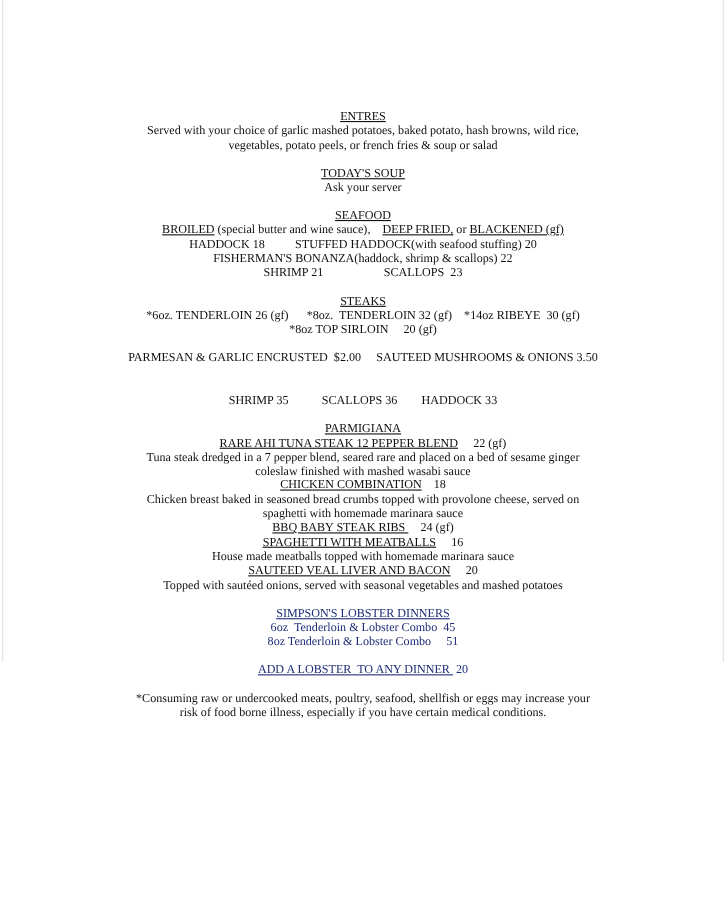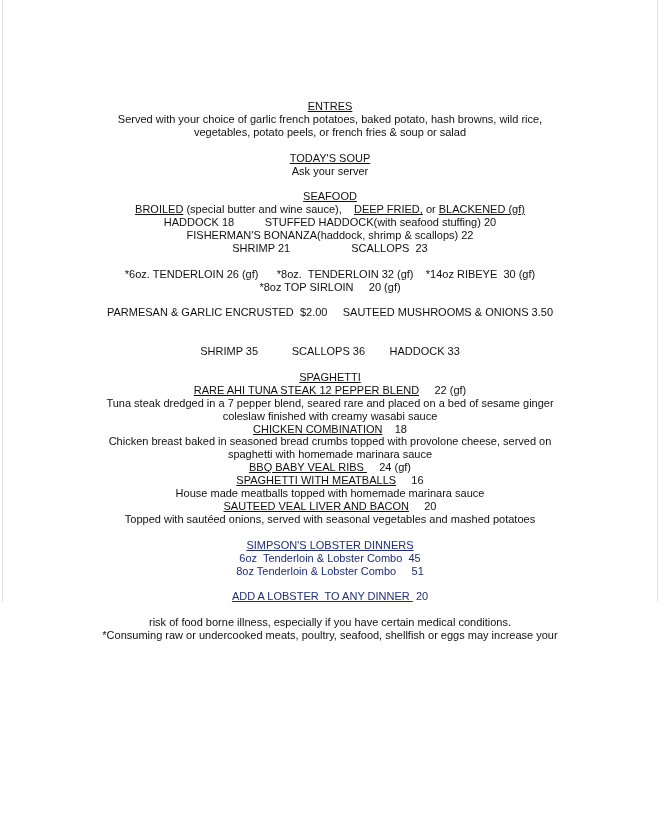--- a/index.html
+++ b/index.html
@@ -17,20 +17,21 @@
     }
     .page {
       position: absolute;
       left: 2px;
       top: 0;
       width: 654px;
       height: 602px;
       background: #ffffff;
       border-left: 1px solid #e2e2e2;
       border-right: 1px solid #e2e2e2;
+      font-family: Liberation Serif, serif;
     }
     .content {
       position: absolute;
       left: 0;
       right: 0;
       top: 100px;
       text-align: center;
       font-size: 11px;
       line-height: 12.9px;
     }
@@ -42,67 +43,68 @@
     .u { text-decoration: underline; text-underline-offset: 1px; }
     .blue { color: #1e2d78; }
   </style>
 </head>
 <body>
 
 <div class="page">
   <div class="content">
 
     <span class="line u">ENTRES</span>
-    <span class="line">Served with your choice of garlic french potatoes, baked potato, hash browns, wild rice,</span>
+    <span class="line">Served with your choice of garlic mashed potatoes, baked potato, hash browns, wild rice,</span>
     <span class="line">vegetables, potato peels, or french fries &amp; soup or salad</span>
     <div class="gap"></div>
 
     <span class="line u">TODAY'S SOUP</span>
     <span class="line">Ask your server</span>
     <div class="gap"></div>
 
     <span class="line u">SEAFOOD</span>
     <span class="line"><span class="u">BROILED</span><span> (special butter and wine sauce),    </span><span class="u">DEEP FRIED,</span><span> or </span><span class="u">BLACKENED (gf)</span></span>
     <span class="line">HADDOCK 18          STUFFED HADDOCK(with seafood stuffing) 20</span>
     <span class="line">FISHERMAN'S BONANZA(haddock, shrimp &amp; scallops) 22</span>
     <span class="line">SHRIMP 21                    SCALLOPS  23</span>
     <div class="gap"></div>
 
+    <span class="line u">STEAKS</span>
     <span class="line">*6oz. TENDERLOIN 26 (gf)      *8oz.  TENDERLOIN 32 (gf)    *14oz RIBEYE  30 (gf)</span>
     <span class="line">*8oz TOP SIRLOIN     20 (gf)</span>
     <div class="gap"></div>
     <span class="line">PARMESAN &amp; GARLIC ENCRUSTED  $2.00     SAUTEED MUSHROOMS &amp; ONIONS 3.50</span>
     <div class="gap"></div>
 
     <div class="gap"></div>
     <span class="line">SHRIMP 35           SCALLOPS 36        HADDOCK 33</span>
     <div class="gap"></div>
 
-    <span class="line u">SPAGHETTI</span>
+    <span class="line u">PARMIGIANA</span>
 
     <span class="line"><span class="u">RARE AHI TUNA STEAK 12 PEPPER BLEND</span><span>     22 (gf)</span></span>
     <span class="line">Tuna steak dredged in a 7 pepper blend, seared rare and placed on a bed of sesame ginger</span>
-    <span class="line">coleslaw finished with creamy wasabi sauce</span>
+    <span class="line">coleslaw finished with mashed wasabi sauce</span>
 
     <span class="line"><span class="u">CHICKEN COMBINATION</span><span>    18</span></span>
     <span class="line">Chicken breast baked in seasoned bread crumbs topped with provolone cheese, served on</span>
     <span class="line">spaghetti with homemade marinara sauce</span>
 
-    <span class="line"><span class="u">BBQ BABY VEAL RIBS </span><span>    24 (gf)</span></span>
+    <span class="line"><span class="u">BBQ BABY STEAK RIBS </span><span>    24 (gf)</span></span>
 
     <span class="line"><span class="u">SPAGHETTI WITH MEATBALLS</span><span>     16</span></span>
     <span class="line">House made meatballs topped with homemade marinara sauce</span>
 
     <span class="line"><span class="u">SAUTEED VEAL LIVER AND BACON</span><span>     20</span></span>
     <span class="line">Topped with sautéed onions, served with seasonal vegetables and mashed potatoes</span>
     <div class="gap"></div>
 
     <span class="line u blue">SIMPSON'S LOBSTER DINNERS</span>
     <span class="line blue">6oz  Tenderloin &amp; Lobster Combo  45</span>
     <span class="line blue">8oz Tenderloin &amp; Lobster Combo     51</span>
     <div class="gap"></div>
     <span class="line blue"><span class="u">ADD A LOBSTER  TO ANY DINNER </span><span> 20</span></span>
     <div class="gap"></div>
 
+    <span class="line">*Consuming raw or undercooked meats, poultry, seafood, shellfish or eggs may increase your</span>
     <span class="line">risk of food borne illness, especially if you have certain medical conditions.</span>
-    <span class="line">*Consuming raw or undercooked meats, poultry, seafood, shellfish or eggs may increase your</span>
   </div>
 </div>
 
 </body></html>

